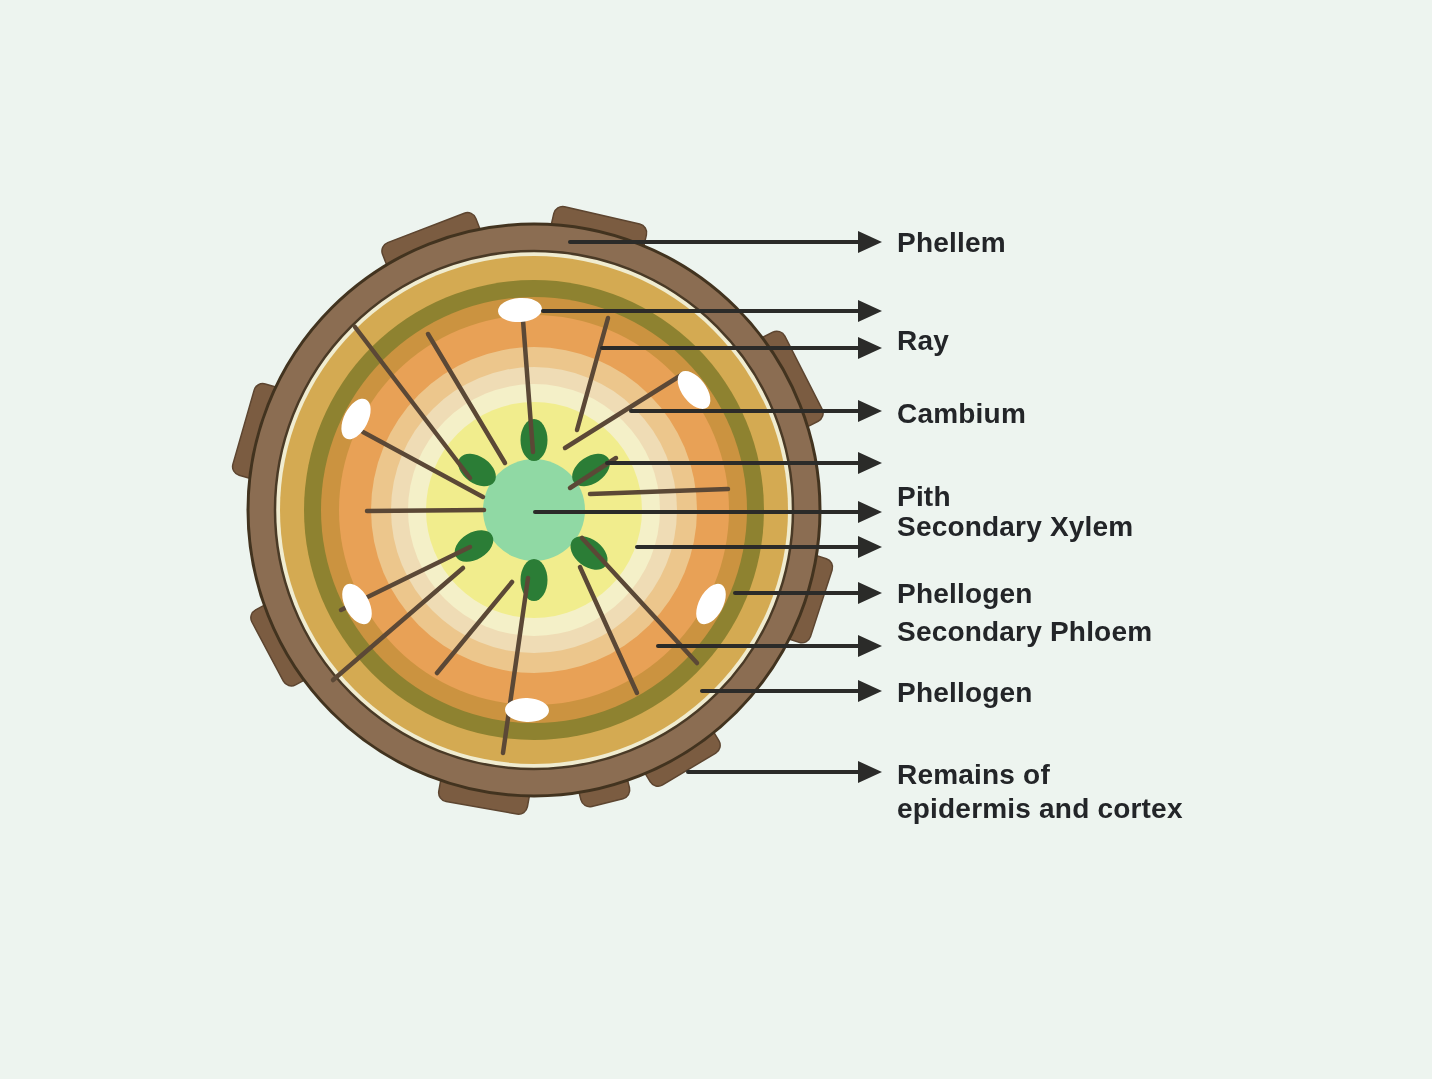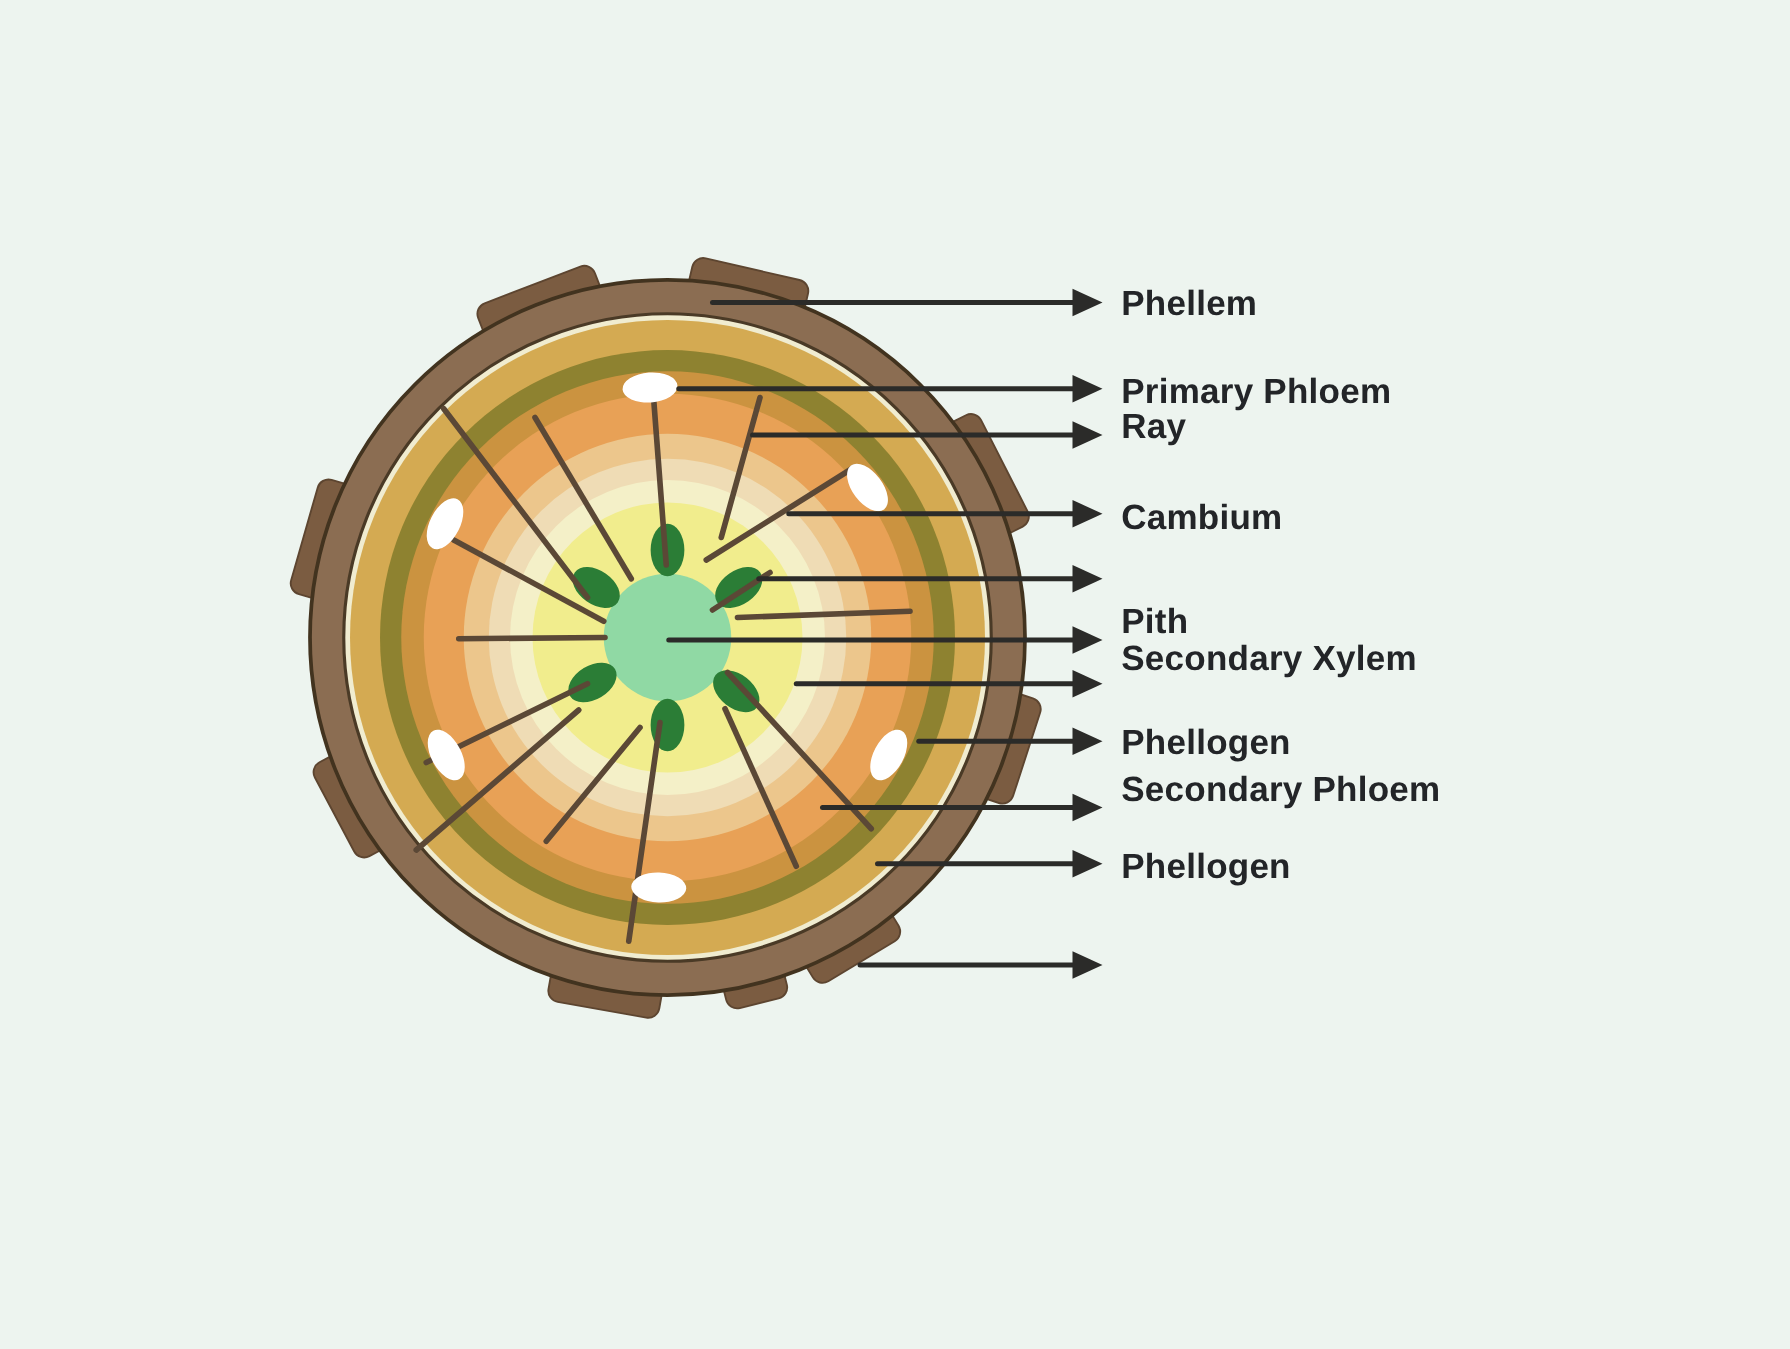--- a/index.html
+++ b/index.html
@@ -126,21 +126,22 @@
           <polygon stroke="none" points="858,680 858,702 882,691"></polygon>
       </g>
       <g>
         <line x1="688" y1="772" x2="860" y2="772"></line>
           <polygon stroke="none" points="858,761 858,783 882,772"></polygon>
       </g>
     </g>
   </svg>
 
   <div class="lbl" style="top:226px">Phellem</div>
-  <div class="lbl" style="top:296px">Primary Phloem</div>
   <div class="lbl" style="top:324px">Ray</div>
   <div class="lbl" style="top:397px">Cambium</div>
   <div class="lbl" style="top:480px">Pith</div>
   <div class="lbl" style="top:510px">Secondary Xylem</div>
   <div class="lbl" style="top:577px">Phellogen</div>
   <div class="lbl" style="top:615px">Secondary Phloem</div>
   <div class="lbl" style="top:676px">Phellogen</div>
+  <div class="lbl" style="top:758px">Remains of
+epidermis and cortex</div>
 </div>
 
 </body></html>

